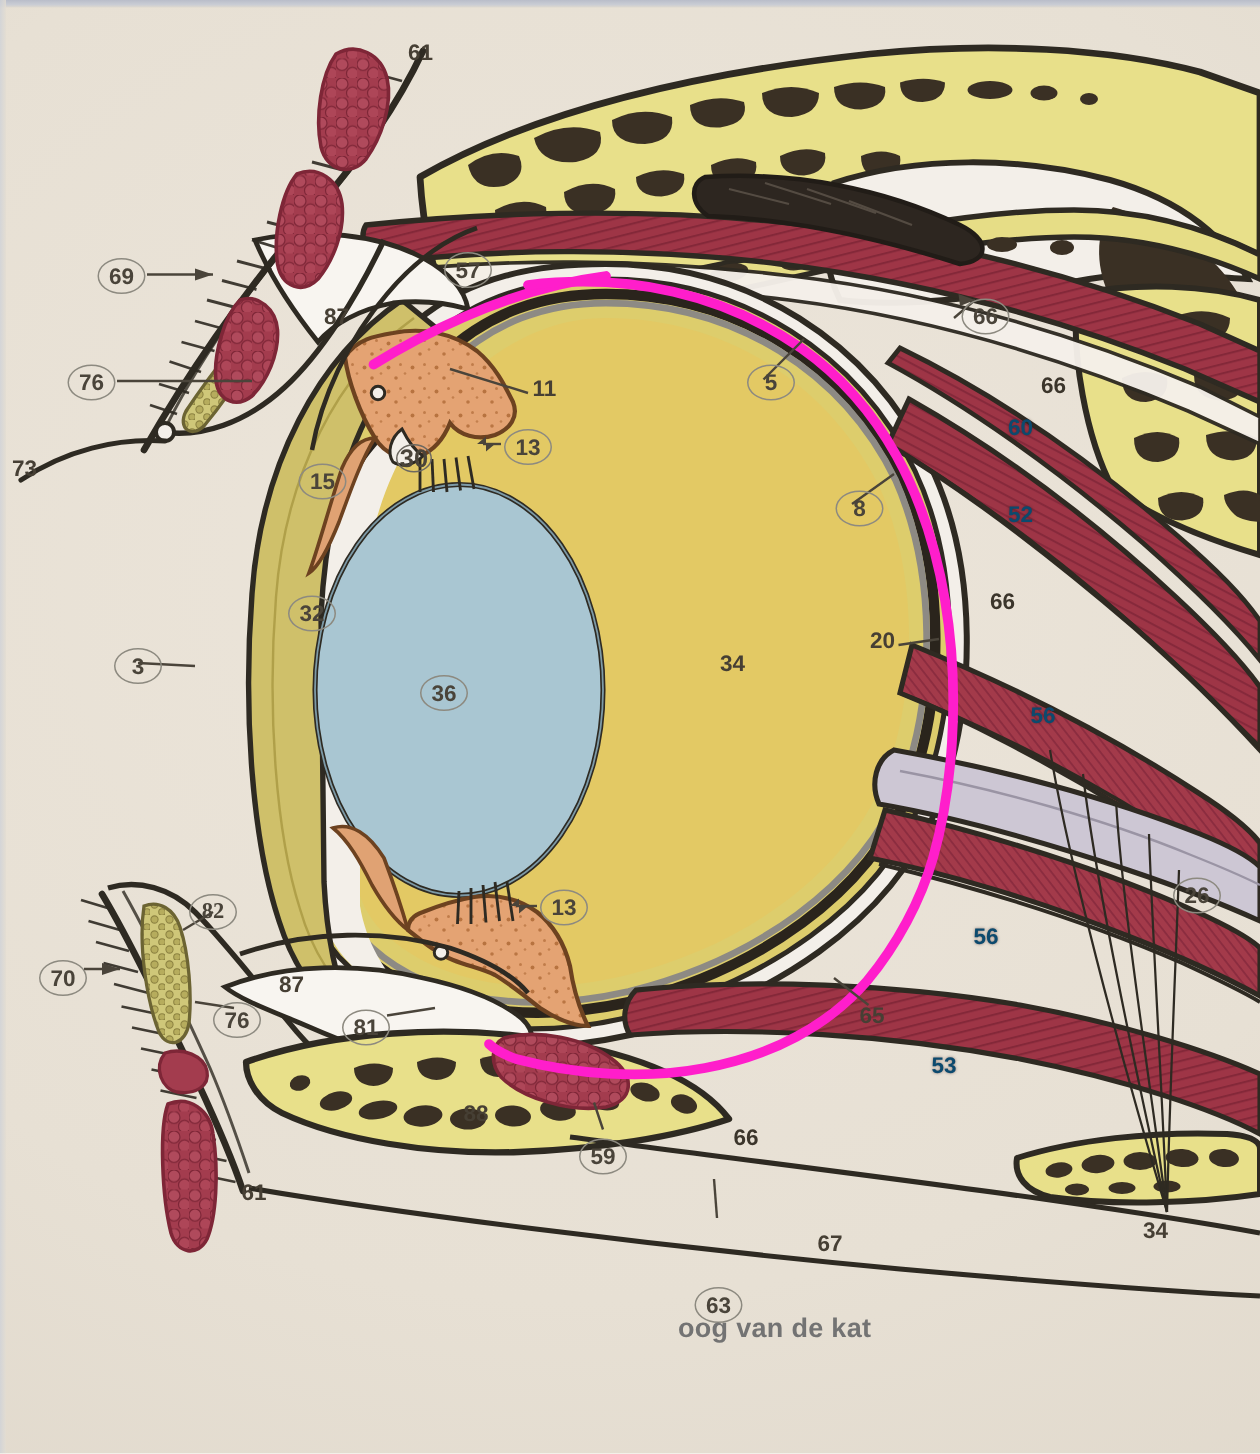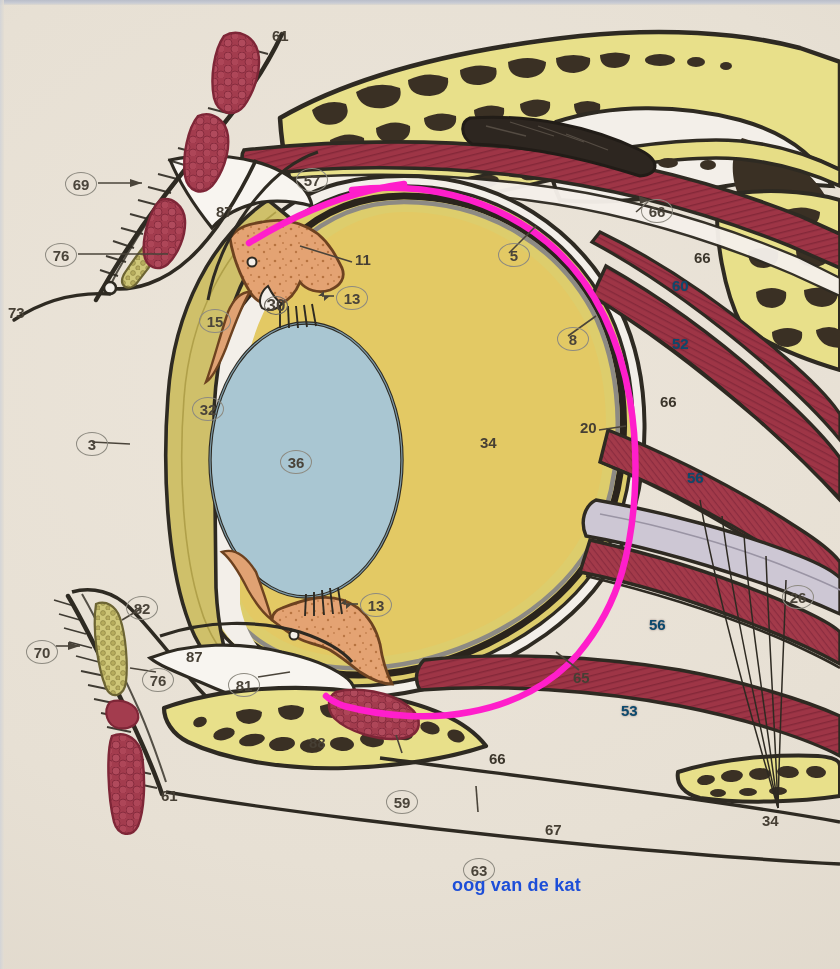--- a/index.html
+++ b/index.html
@@ -48,21 +48,21 @@
     background:transparent;
     color:#4a443a;
   }
   .circ.sm{width:22px;height:17px;font-size:17px;border-color:#6c6860;text-align:right;}
   .plain{font-size:15px;color:#463f34;}
   .plain.white{color:#0c4a6e;text-shadow:0 0 2px rgba(60,30,30,.55);}
   .plain.dark{color:#3b352b;}
 
   #caption{
     position:absolute;left:452px;top:875px;
-    font-size:18px;font-weight:bold;color:#1d4ed8;
+    font-size:18px;font-weight:bold;color:#737373;
     letter-spacing:.2px;
   }
 </style>
 </head>
 <body>
 
 <div id="page">
   <div id="paper"></div>
   <div id="topstrip"></div>
   <div id="leftstrip"></div>
@@ -520,32 +520,32 @@
       <div class="lbl circ" style="left: 557px; top: 327px;">8</div>
       <div class="lbl plain white" style="left: 672px; top: 336px;">52</div>
       <div class="lbl circ" style="left: 168px; top: 397px; margin-left: 24px;">32</div>
       <div class="lbl plain dark" style="left: 660px; top: 394px;">66</div>
       <div class="lbl plain" style="left: 580px; top: 420px;">20</div>
       <div class="lbl circ" style="left: 76px; top: 432px;">3</div>
       <div class="lbl plain" style="left: 480px; top: 435px;">34</div>
       <div class="lbl circ" style="left: 280px; top: 450px;">36</div>
       <div class="lbl plain white" style="left: 687px; top: 470px;">56</div>
       <div class="lbl circ" style="left: 782px; top: 585px;">26</div>
-      <div class="lbl circ" style="left: 126px; top: 596px;">82</div>
+      <div class="lbl circ" style="left: 126px; top: 596px; font-family: Liberation Serif, serif;">82</div>
       <div class="lbl circ" style="left: 360px; top: 593px;">13</div>
       <div class="lbl plain white" style="left: 649px; top: 617px;">56</div>
       <div class="lbl circ" style="left: 26px; top: 640px;">70</div>
       <div class="lbl plain" style="left: 186px; top: 649px;">87</div>
       <div class="lbl circ" style="left: 142px; top: 668px;">76</div>
       <div class="lbl circ" style="left: 228px; top: 673px;">81</div>
       <div class="lbl plain" style="left: 573px; top: 670px;">65</div>
       <div class="lbl plain sm" style="left: 309px; top: 735px;">88</div>
       <div class="lbl plain white" style="left: 621px; top: 703px;">53</div>
       <div class="lbl plain dark" style="left: 489px; top: 751px;">66</div>
-      <div class="lbl circ" style="left: 386px; top: 790px;">59</div>
+      <div class="lbl circ" style="left: 386px; top: 759px;">59</div>
       <div class="lbl plain" style="left: 161px; top: 788px;">61</div>
       <div class="lbl circ" style="left: 463px; top: 815px; margin-top: 43px;">63</div>
       <div class="lbl plain" style="left: 545px; top: 822px;">67</div>
       <div class="lbl plain" style="left: 762px; top: 813px;">34</div>
     </div>
 
   <div id="caption">oog van de kat</div>
 </div>
 
 </body></html>

